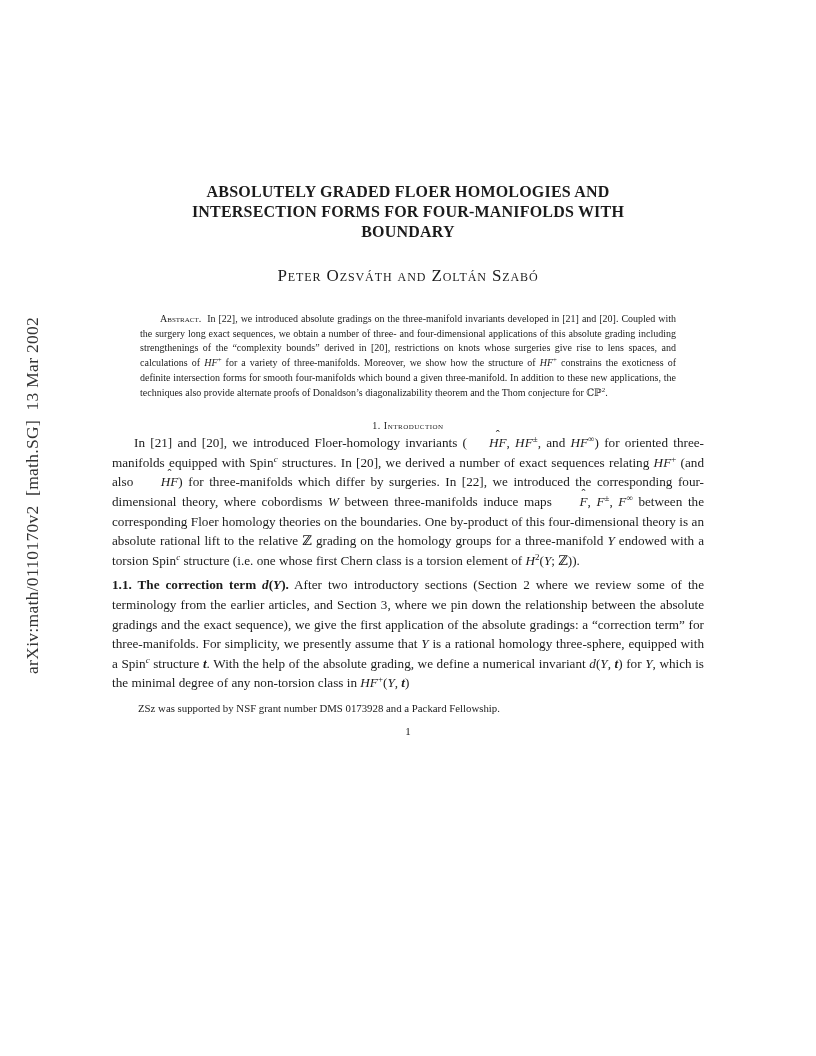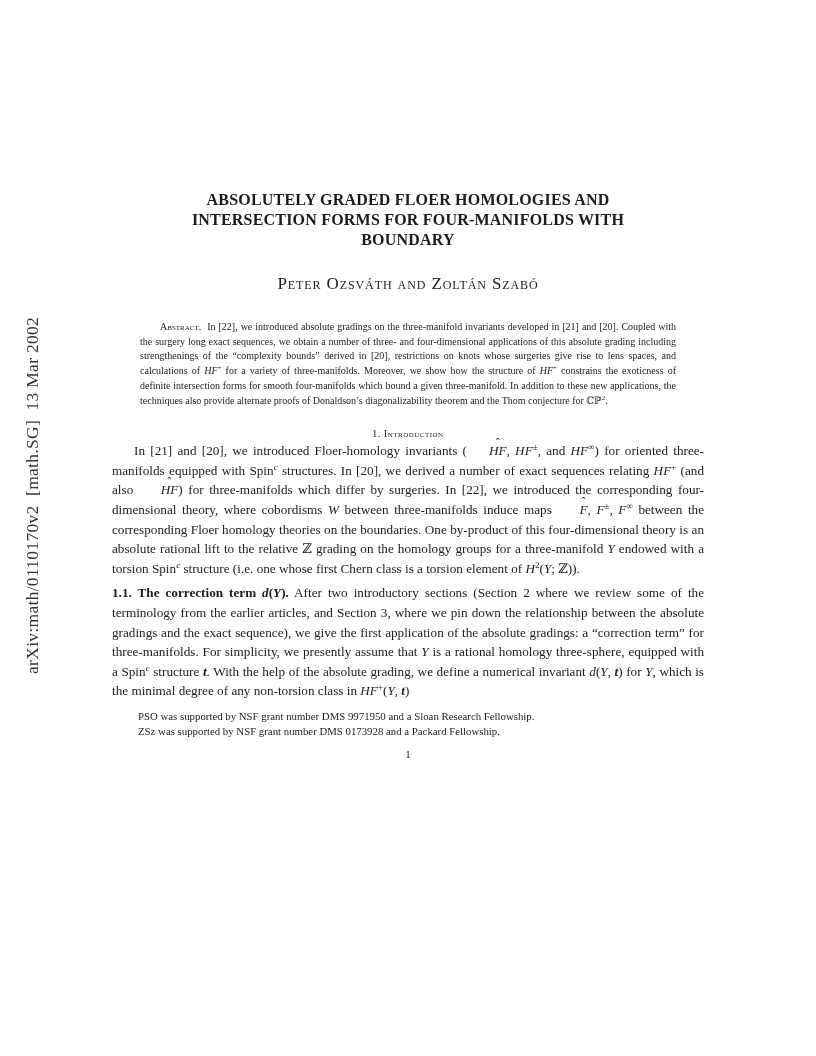--- a/index.html
+++ b/index.html
@@ -11,21 +11,21 @@
   .sheet{position:relative;width:816px;height:1056px;background:#ffffff;overflow:hidden;}
 
   
   .arxiv-stamp{
     position:absolute;left:22px;top:208px;height:574px;
     writing-mode:vertical-rl;transform:rotate(180deg);
     text-align:center;white-space:pre;
     font-size:17.5px;color:#343434;letter-spacing:0.3px;
   }
 
-  .content{position:absolute;left:112px;top:8px;width:592px;}
+  .content{position:absolute;left:112px;top:0;width:592px;}
 
   .title{
     margin:182px 0 0 0;text-align:center;
     font-size:16px;font-weight:bold;line-height:20px;letter-spacing:0.2px;
   }
   .authors{
     margin-top:24px;text-align:center;
     font-variant:small-caps;font-size:17px;letter-spacing:0.9px;
   }
 
@@ -74,20 +74,19 @@
     <p class="abstract"><span class="abs-label">Abstract.</span><span>In [22], we introduced absolute gradings on the three-manifold invariants developed in [21] and [20]. Coupled with the surgery long exact sequences, we obtain a number of three- and four-dimensional applications of this absolute grading including strengthenings of the “complexity bounds” derived in [20], restrictions on knots whose surgeries give rise to lens spaces, and calculations of <i>HF</i><sup>+</sup> for a variety of three-manifolds. Moreover, we show how the structure of <i>HF</i><sup>+</sup> constrains the exoticness of definite intersection forms for smooth four-manifolds which bound a given three-manifold. In addition to these new applications, the techniques also provide alternate proofs of Donaldson’s diagonalizability theorem and the Thom conjecture for ℂℙ<sup>2</sup>.</span></p>
 
     <div class="section-heading">1. Introduction</div>
 
     <p class="body first indent">In [21] and [20], we introduced Floer-homology invariants (<span class="widehat"><i>HF</i></span>, <i>HF</i><sup>±</sup>, and <i>HF</i><sup>∞</sup>) for oriented three-manifolds equipped with Spin<sup><i>c</i></sup> structures. In [20], we derived a number of exact sequences relating <i>HF</i><sup>+</sup> (and also <span class="widehat"><i>HF</i></span>) for three-manifolds which differ by surgeries. In [22], we introduced the corresponding four-dimensional theory, where cobordisms <i>W</i> between three-manifolds induce maps <span class="widehat"><i>F</i></span>, <i>F</i><sup>±</sup>, <i>F</i><sup>∞</sup> between the corresponding Floer homology theories on the boundaries. One by-product of this four-dimensional theory is an absolute rational lift to the relative ℤ grading on the homology groups for a three-manifold <i>Y</i> endowed with a torsion Spin<sup><i>c</i></sup> structure (i.e. one whose first Chern class is a torsion element of <i>H</i><sup>2</sup>(<i>Y</i>; ℤ)).</p>
 
 
     <p class="body subsection"><b>1.1. The correction term <i>d</i>(<i>Y</i>).</b> After two introductory sections (Section 2 where we review some of the terminology from the earlier articles, and Section 3, where we pin down the relationship between the absolute gradings and the exact sequence), we give the first application of the absolute gradings: a “correction term” for three-manifolds. For simplicity, we presently assume that <i>Y</i> is a rational homology three-sphere, equipped with a Spin<sup><i>c</i></sup> structure <span class="frak">t</span>. With the help of the absolute grading, we define a numerical invariant <i>d</i>(<i>Y</i>, <span class="frak">t</span>) for <i>Y</i>, which is the minimal degree of any non-torsion class in <i>HF</i><sup>+</sup>(<i>Y</i>, <span class="frak">t</span>)</p>
 
     <div class="footnotes">
-      <p>PSO was supported by NSF grant number DMS 9971950 and a Sloan Research Fellowship.</p>
       <p>ZSz was supported by NSF grant number DMS 0173928 and a Packard Fellowship.</p>
     </div>
 
     <div class="pageno">1</div>
 
   </div>
 </div>
 
 </body></html>

